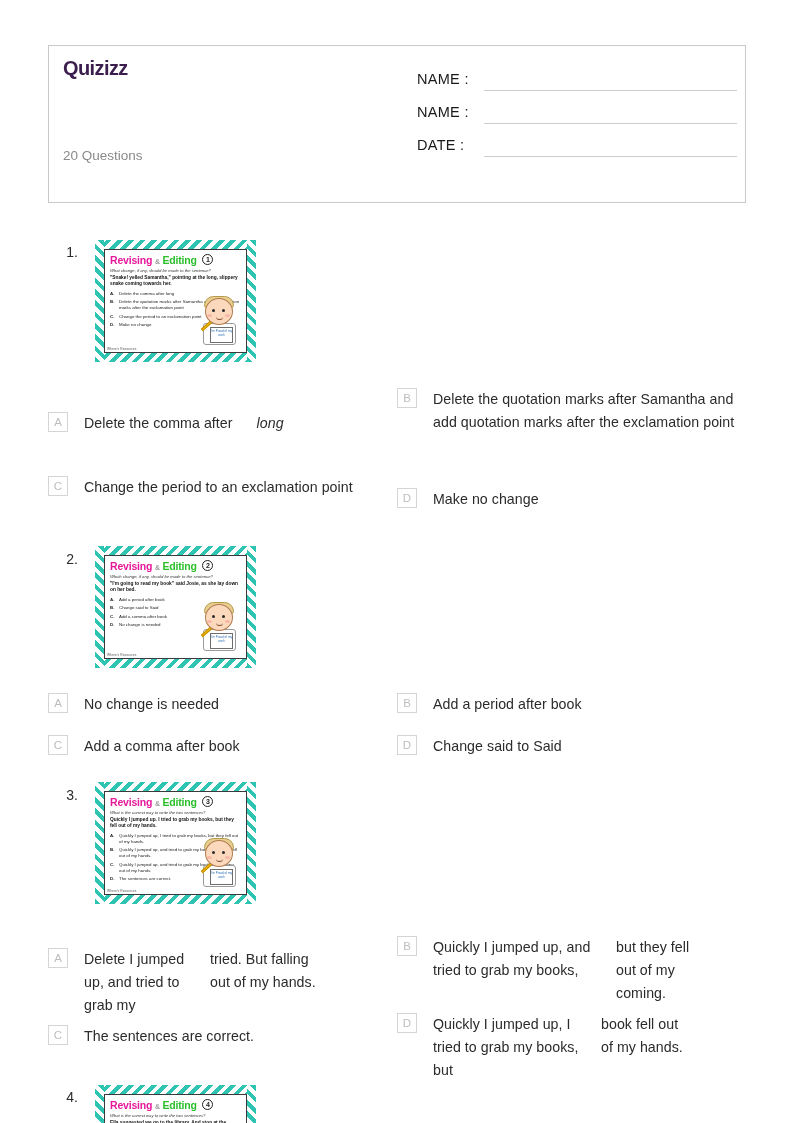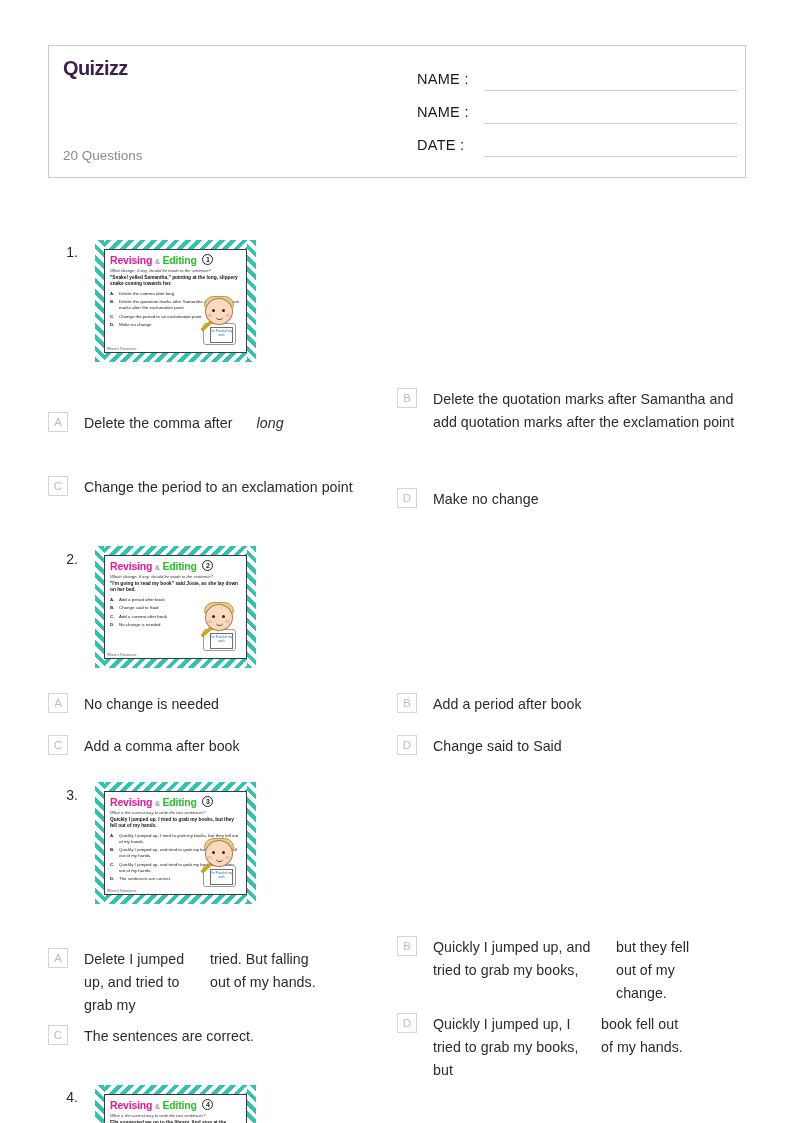--- a/index.html
+++ b/index.html
@@ -18,21 +18,21 @@
     height: 1123px;
     background: #fff;
   }
 
   
   .header-box {
     position: absolute;
     left: 48px;
     top: 45px;
     width: 698px;
-    height: 133px;
+    height: 158px;
     border: 1px solid #c9c9c9;
     background: #fff;
   }
   .header-left {
     position: absolute;
     left: 14px;
     top: 12px;
     width: 345px;
   }
   .logo {
@@ -520,21 +520,21 @@
     <span class="opt-badge">A</span>
     <span class="opt-cols">
       <span class="c" style="width:118px;">Delete I jumped up, and tried to grab my</span>
       <span class="c" style="width:122px;">tried. But falling out of my hands.</span>
     </span>
   </div>
   <div class="opt" style="left:397px; top:936px; width:345px;">
     <span class="opt-badge">B</span>
     <span class="opt-cols">
       <span class="c" style="width:175px;">Quickly I jumped up, and tried to grab my books,</span>
-      <span class="c" style="width:76px;">but they fell out of my change.</span>
+      <span class="c" style="width:76px;">but they fell out of my coming.</span>
     </span>
   </div>
   <div class="opt" style="left:48px; top:1025px; width:345px;">
     <span class="opt-badge">C</span>
     <span class="opt-text">The sentences are correct.</span>
   </div>
   <div class="opt" style="left:397px; top:1013px; width:345px;">
     <span class="opt-badge">D</span>
     <span class="opt-cols">
       <span class="c" style="width:160px;">Quickly I jumped up, I tried to grab my books, but</span>

